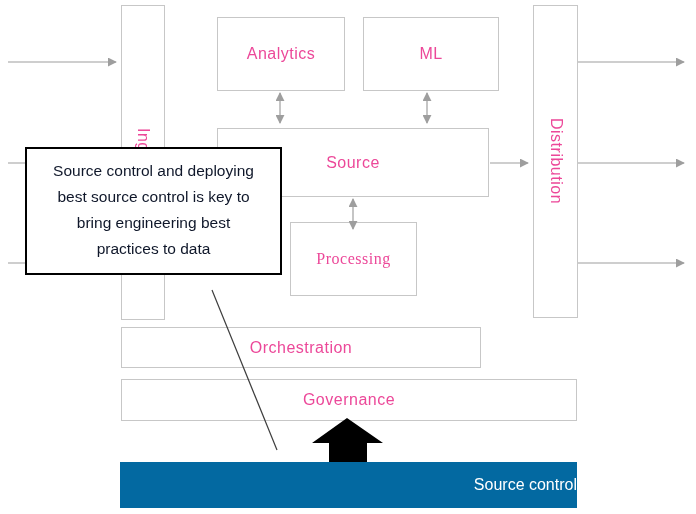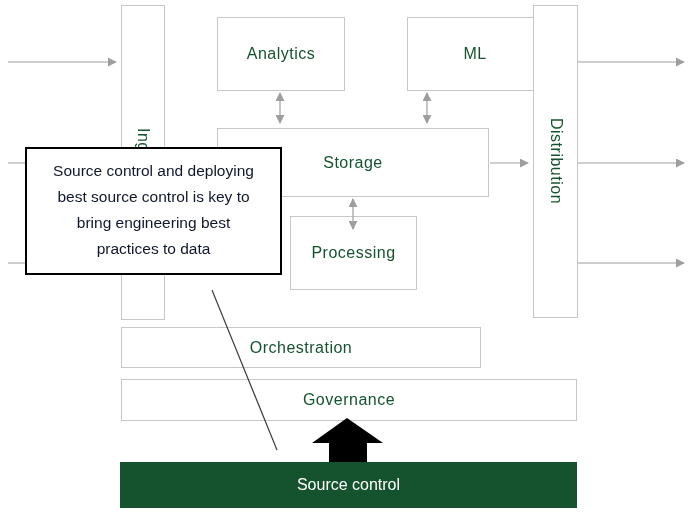--- a/index.html
+++ b/index.html
@@ -21,35 +21,35 @@
     position: absolute;
     border: 1px solid #c7c7c7;
     background: #ffffff;
     box-sizing: border-box;
     display: flex;
     align-items: center;
     justify-content: center;
     z-index: 2;
   }
   .box-label {
-    color: #14532d;
+    color: #ec4899;
     font-size: 16px;
     letter-spacing: 0.5px;
     white-space: nowrap;
   }
   .vbox .box-label {
     writing-mode: vertical-rl;
     text-orientation: mixed;
   }
 
   #box-ingestion     { left: 121px; top: 5px;   width: 44px;  height: 315px; }
   #box-analytics     { left: 217px; top: 17px;  width: 128px; height: 74px;  }
-  #box-ml            { left: 363px; top: 17px;  width: 136px; height: 74px; margin-left: 44px;  }
+  #box-ml            { left: 363px; top: 17px;  width: 136px; height: 74px;  }
   #box-storage       { left: 217px; top: 128px; width: 272px; height: 69px;  }
-  #box-processing    { left: 290px; top: 216px; width: 127px; height: 74px;  }
+  #box-processing    { left: 290px; top: 222px; width: 127px; height: 74px; font-family: Liberation Serif, serif;  }
   #box-distribution  { left: 533px; top: 5px;   width: 45px;  height: 313px; }
   #box-orchestration { left: 121px; top: 327px; width: 360px; height: 41px;  }
   #box-governance    { left: 121px; top: 379px; width: 456px; height: 42px;  }
 
   
   #connector-layer {
     position: absolute;
     left: 0; top: 0;
     width: 696px;
     height: 514px;
@@ -74,25 +74,25 @@
     line-height: 26px;
     color: #0f172a;
     white-space: nowrap;
   }
 
   
   #source-control-bar {
     position: absolute;
     left: 120px; top: 462px;
     width: 457px; height: 46px;
-    background: #14532d;
+    background: #0369a1;
     z-index: 4;
     display: flex;
     align-items: center;
-    justify-content: center;
+    justify-content: flex-end;
   }
   #source-control-label {
     color: #ffffff;
     font-size: 16px;
   }
 </style>
 </head>
 <body>
 
 <div id="stage">
@@ -100,21 +100,21 @@
   <div class="box vbox" id="box-ingestion">
     <span class="box-label">Ingestion</span>
   </div>
   <div class="box" id="box-analytics">
     <span class="box-label">Analytics</span>
   </div>
   <div class="box" id="box-ml">
     <span class="box-label">ML</span>
   </div>
   <div class="box" id="box-storage">
-    <span class="box-label">Storage</span>
+    <span class="box-label">Source</span>
   </div>
   <div class="box" id="box-processing">
     <span class="box-label">Processing</span>
   </div>
   <div class="box vbox" id="box-distribution">
     <span class="box-label">Distribution</span>
   </div>
   <div class="box" id="box-orchestration">
     <span class="box-label">Orchestration</span>
   </div>

